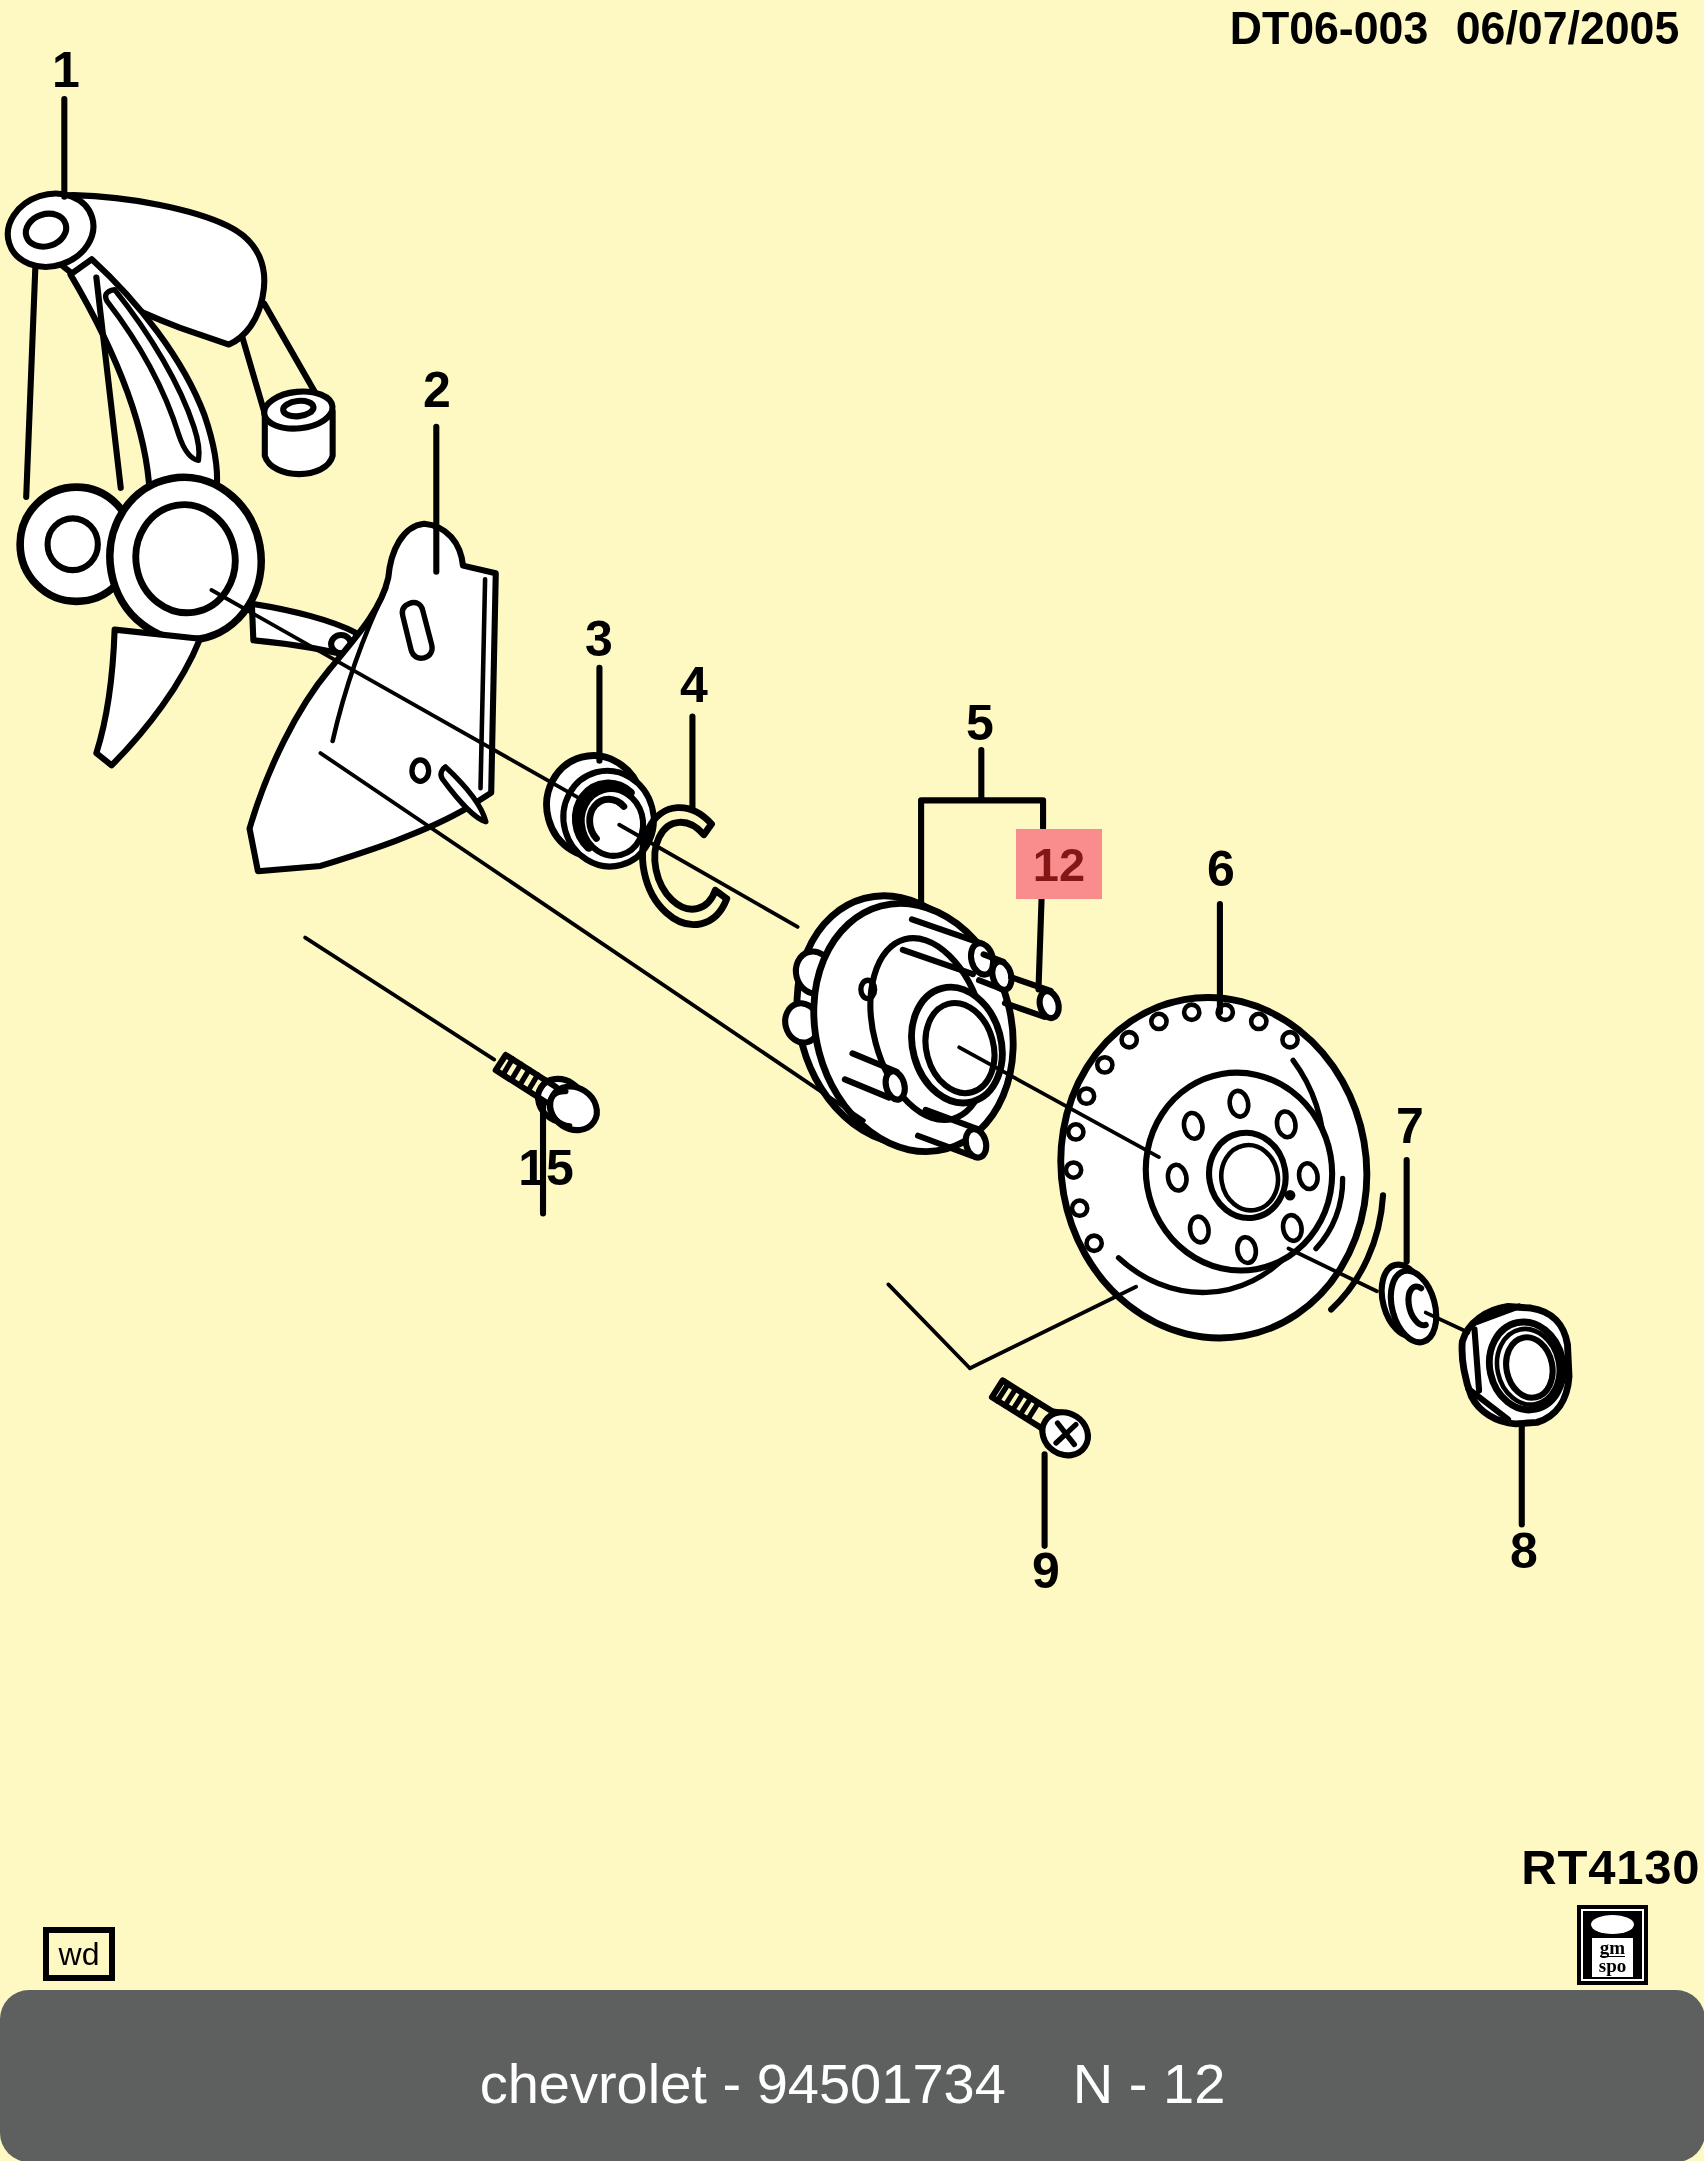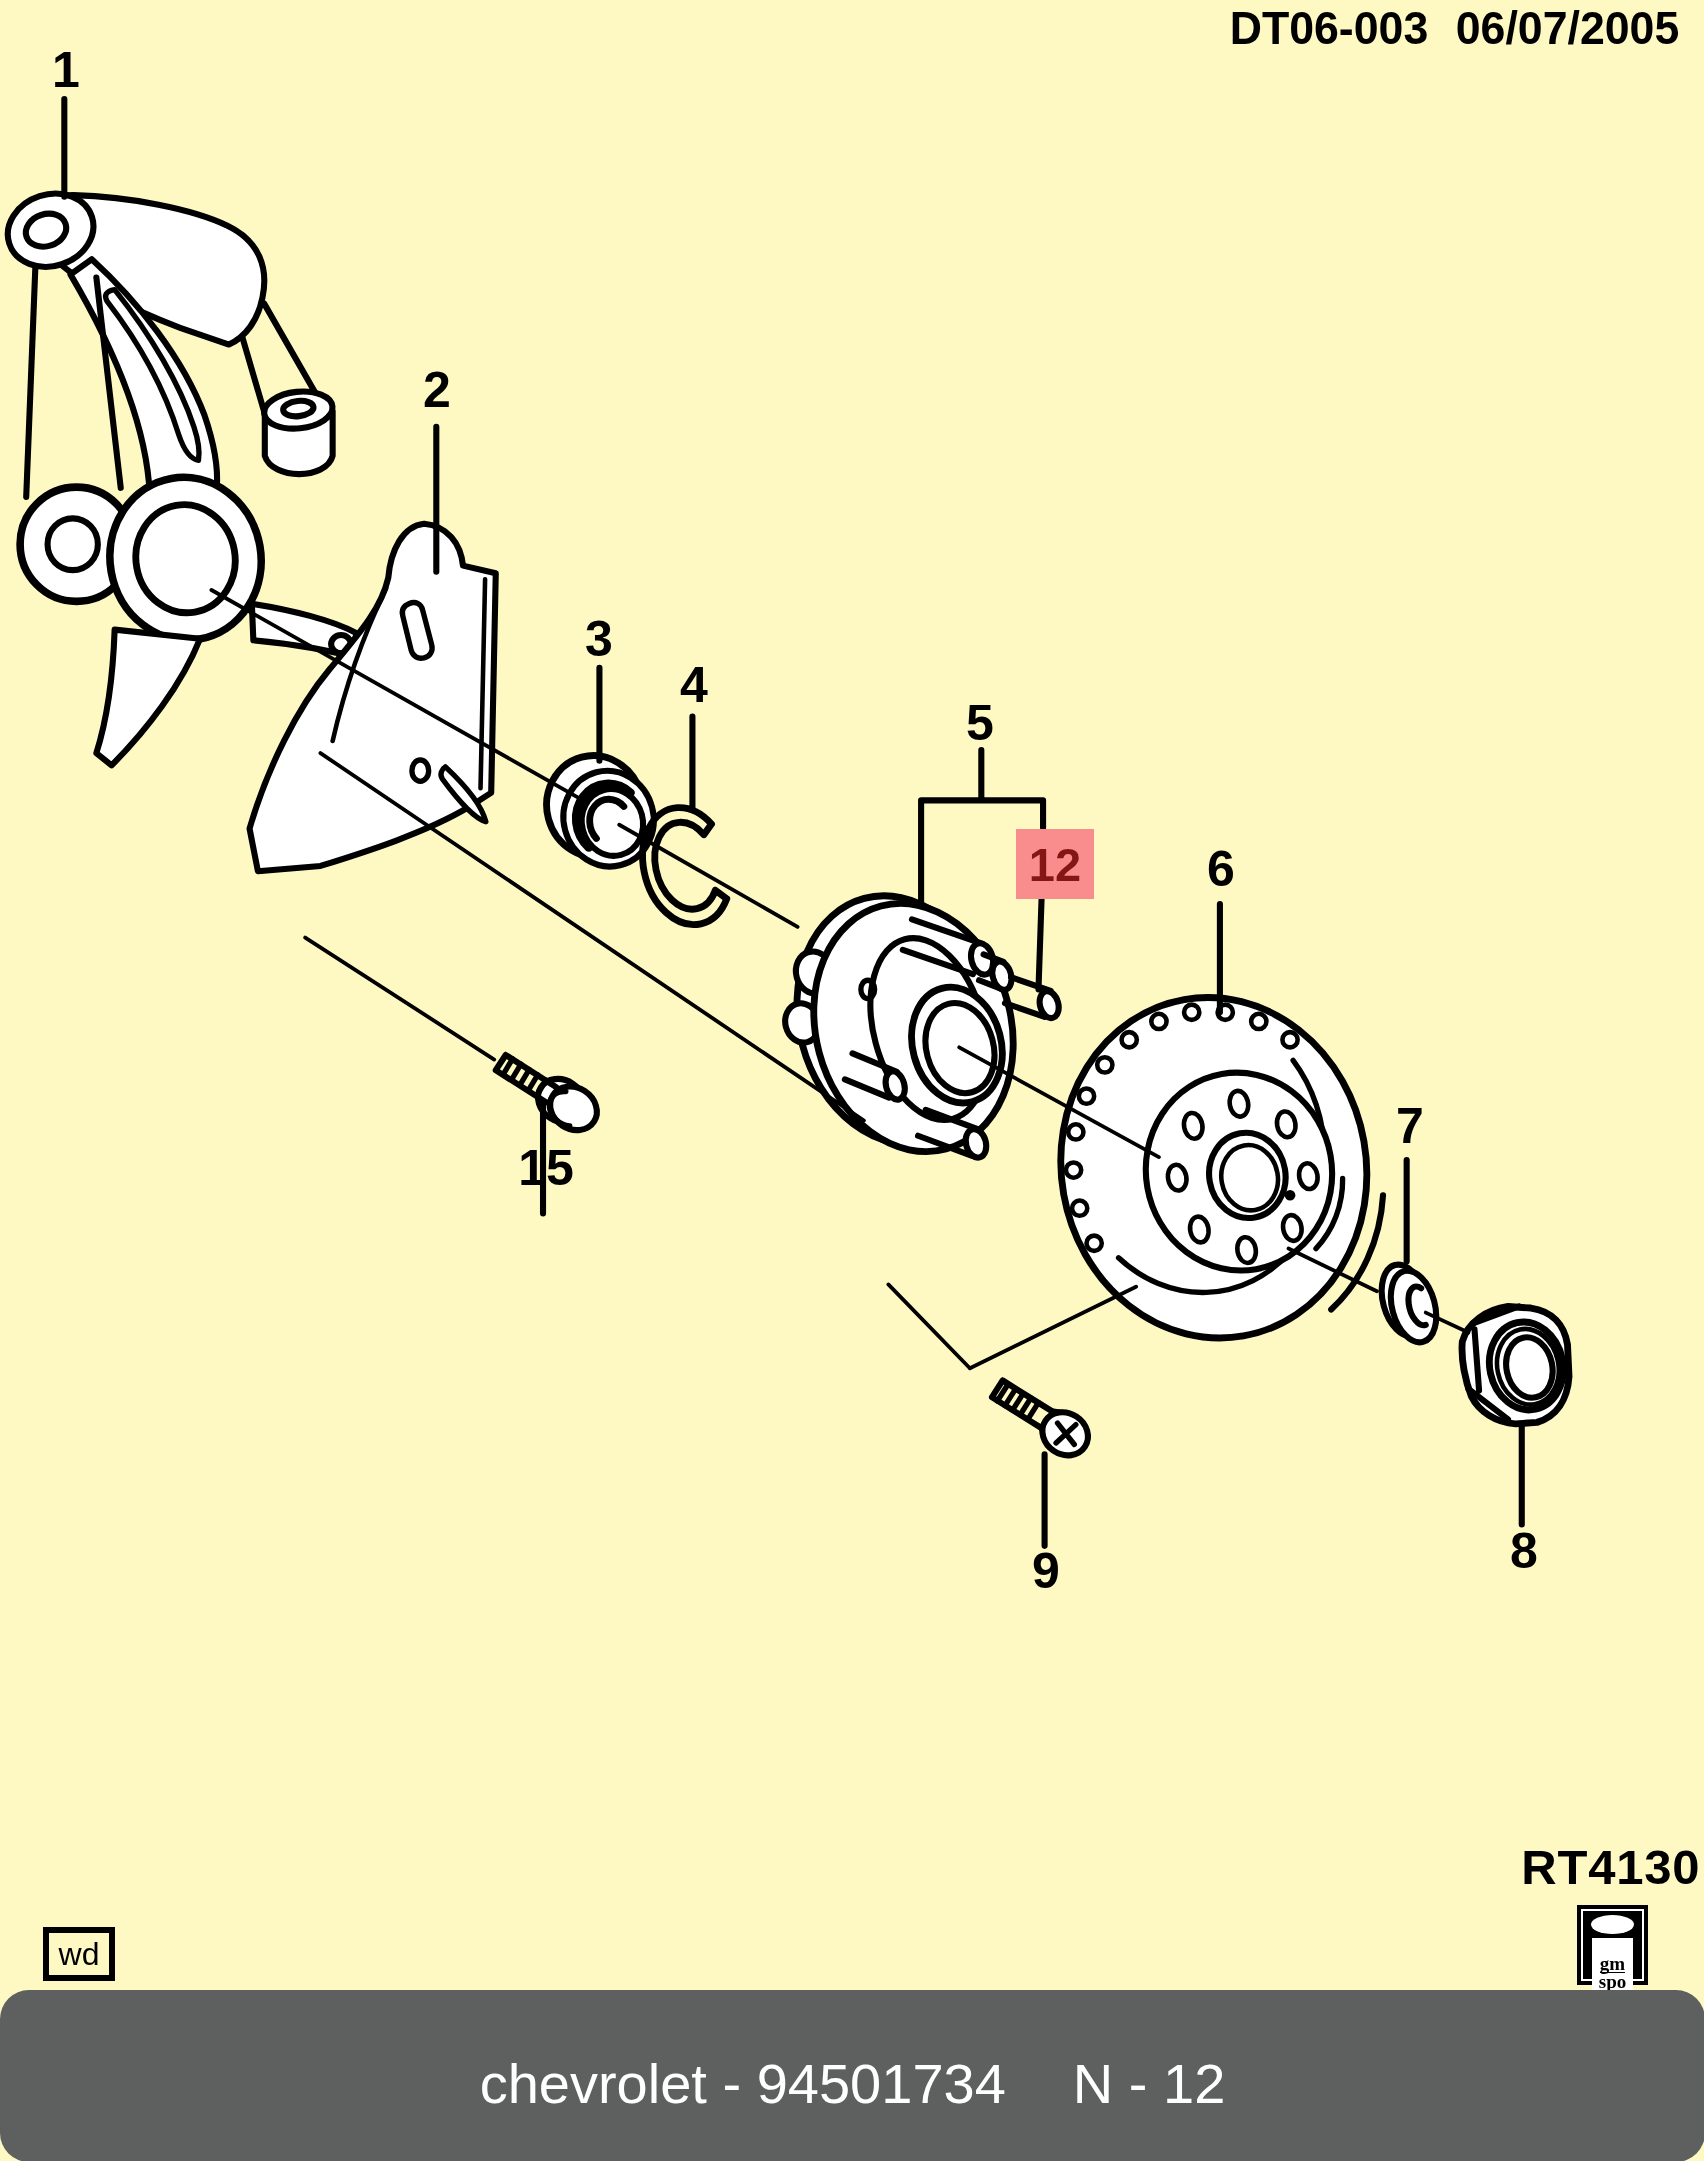--- a/index.html
+++ b/index.html
@@ -6,38 +6,38 @@
   .page{position:relative;width:1705px;height:2161px;background:#fef9c3;overflow:hidden;
         font-family:"Liberation Sans",sans-serif;color:#000;}
   svg.diagram{position:absolute;left:0;top:0;width:1705px;height:2161px;}
 
   .header{position:absolute;top:0px;right:26px;display:flex;gap:29px;
           font-size:47px;font-weight:bold;letter-spacing:0px;
           transform:scaleX(.95);transform-origin:right top;}
 
   .callout{position:absolute;transform:translate(-50%,-50%);
            font-size:50px;font-weight:bold;line-height:1;white-space:nowrap;}
-  .callout.hl{transform:none;width:78px;height:70px;display:flex;align-items:center;
+  .callout.hl{transform:none;width:86px;height:70px;display:flex;align-items:center;
               justify-content:center;font-size:47px;}
 
   .ref-code{position:absolute;top:1839px;right:4.6px;font-size:49px;font-weight:bold;
             letter-spacing:0.8px;}
 
   .wd-box{position:absolute;left:43px;top:1927px;width:72px;height:54px;border:6.9px solid #000;
           box-sizing:border-box;display:flex;align-items:center;justify-content:center;
           font-size:32px;line-height:1;}
 
   .gmspo{position:absolute;left:1577px;top:1905px;width:71px;height:80px;border:4.6px solid #000;
          background:#fff;box-sizing:border-box;padding:2.3px;}
   .gmspo-inner{width:100%;height:100%;background:#000;display:flex;flex-direction:column;
                align-items:center;box-sizing:border-box;}
   .gmspo-ellipse{width:43px;height:19px;background:#fff;border-radius:50%;margin-top:3.8px;flex:none;}
   .gmspo-text{background:#fff;width:41px;flex:1;margin-top:3.8px;margin-bottom:1.5px;
               font-family:"Liberation Serif",serif;font-weight:bold;font-size:19px;line-height:17.5px;
-              text-align:center;padding-top:17px;box-sizing:border-box;}
+              text-align:center;padding-top:1px;box-sizing:border-box;}
   .gmspo-text .gm{display:inline-block;border-bottom:1.5px solid #000;}
 
   .footer-bar{position:absolute;left:0;top:1990px;width:1705px;height:172px;
               display:flex;justify-content:center;align-items:flex-start;gap:67px;
               padding-top:61px;box-sizing:border-box;
               font-size:56px;font-weight:normal;letter-spacing:0px;border-radius:29px;}
 </style>
 </head>
 <body>
 

